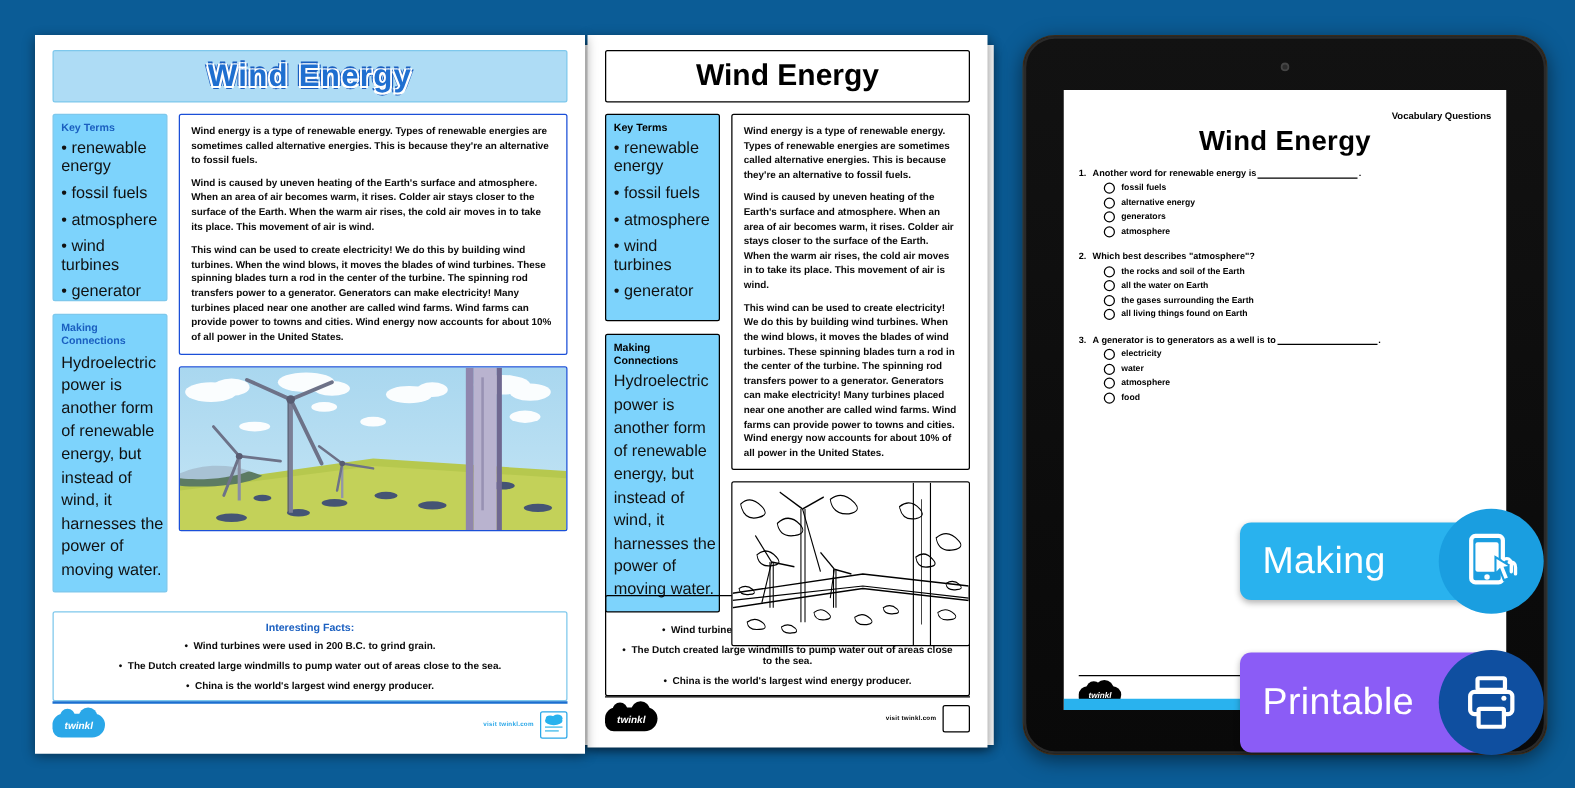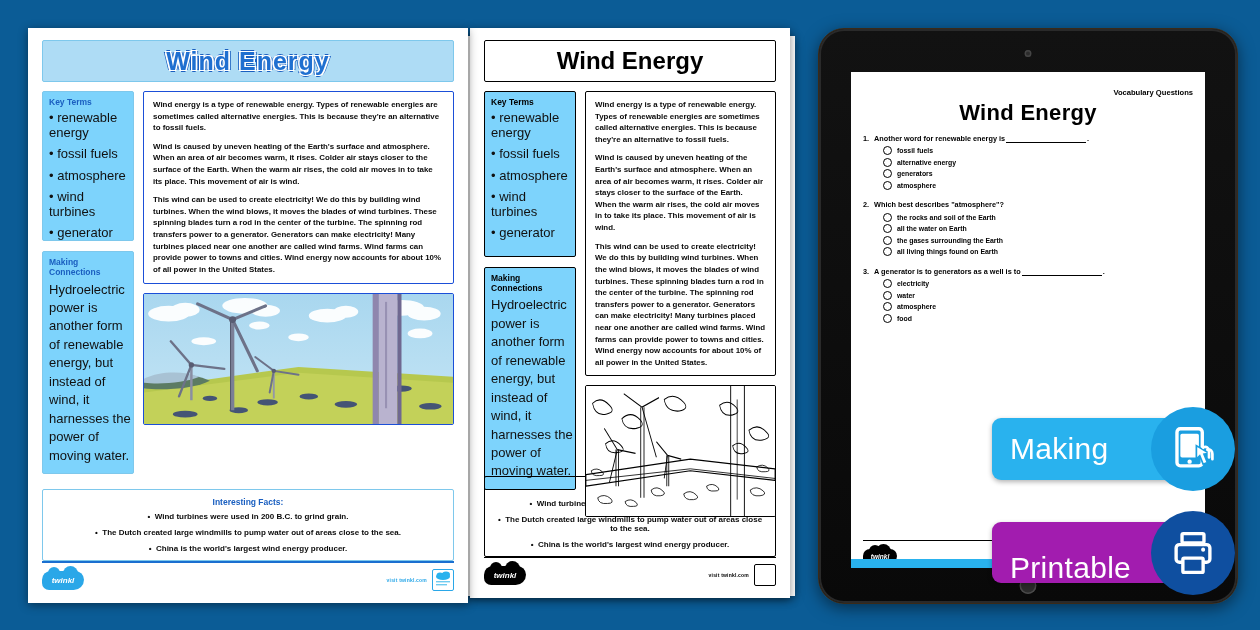--- a/index.html
+++ b/index.html
@@ -123,21 +123,21 @@
   .tab-bottom-bar{position:absolute;left:0;right:0;bottom:0;height:9px;background:#29b2ee;}
   .tab-home{position:absolute;left:50%;bottom:10px;transform:translateX(-50%);width:17px;height:17px;border-radius:50%;background:#2b2b2b;box-shadow:inset 0 0 0 1.5px #4a4a4a;}
 
   
   .pill{
     position:absolute;display:flex;align-items:center;
     border-radius:9px;color:#fff;
     font-weight:normal;box-shadow:0 2px 5px rgba(0,0,0,.3);
   }
   #pill-digital{left:992px;top:418px;width:215px;height:62px;background:#29b2ee;}
-  #pill-printable{left:992px;top:522px;width:215px;height:61px;background:#a21caf;align-items:flex-end;}
+  #pill-printable{left:992px;top:522px;width:215px;height:80px;background:#8b5cf6;}
   .pill .plabel{font-size:30px;padding-left:18px;letter-spacing:.3px;line-height:1;}
   .pill-ico{
     position:absolute;right:-28px;top:50%;transform:translateY(-50%);
     width:84px;height:84px;border-radius:50%;display:flex;align-items:center;justify-content:center;
   }
   #pill-digital .pill-ico{background:#1a9ee0;}
   #pill-printable .pill-ico{background:#0f4fa0;}
 </style>
 </head>
 <body>

